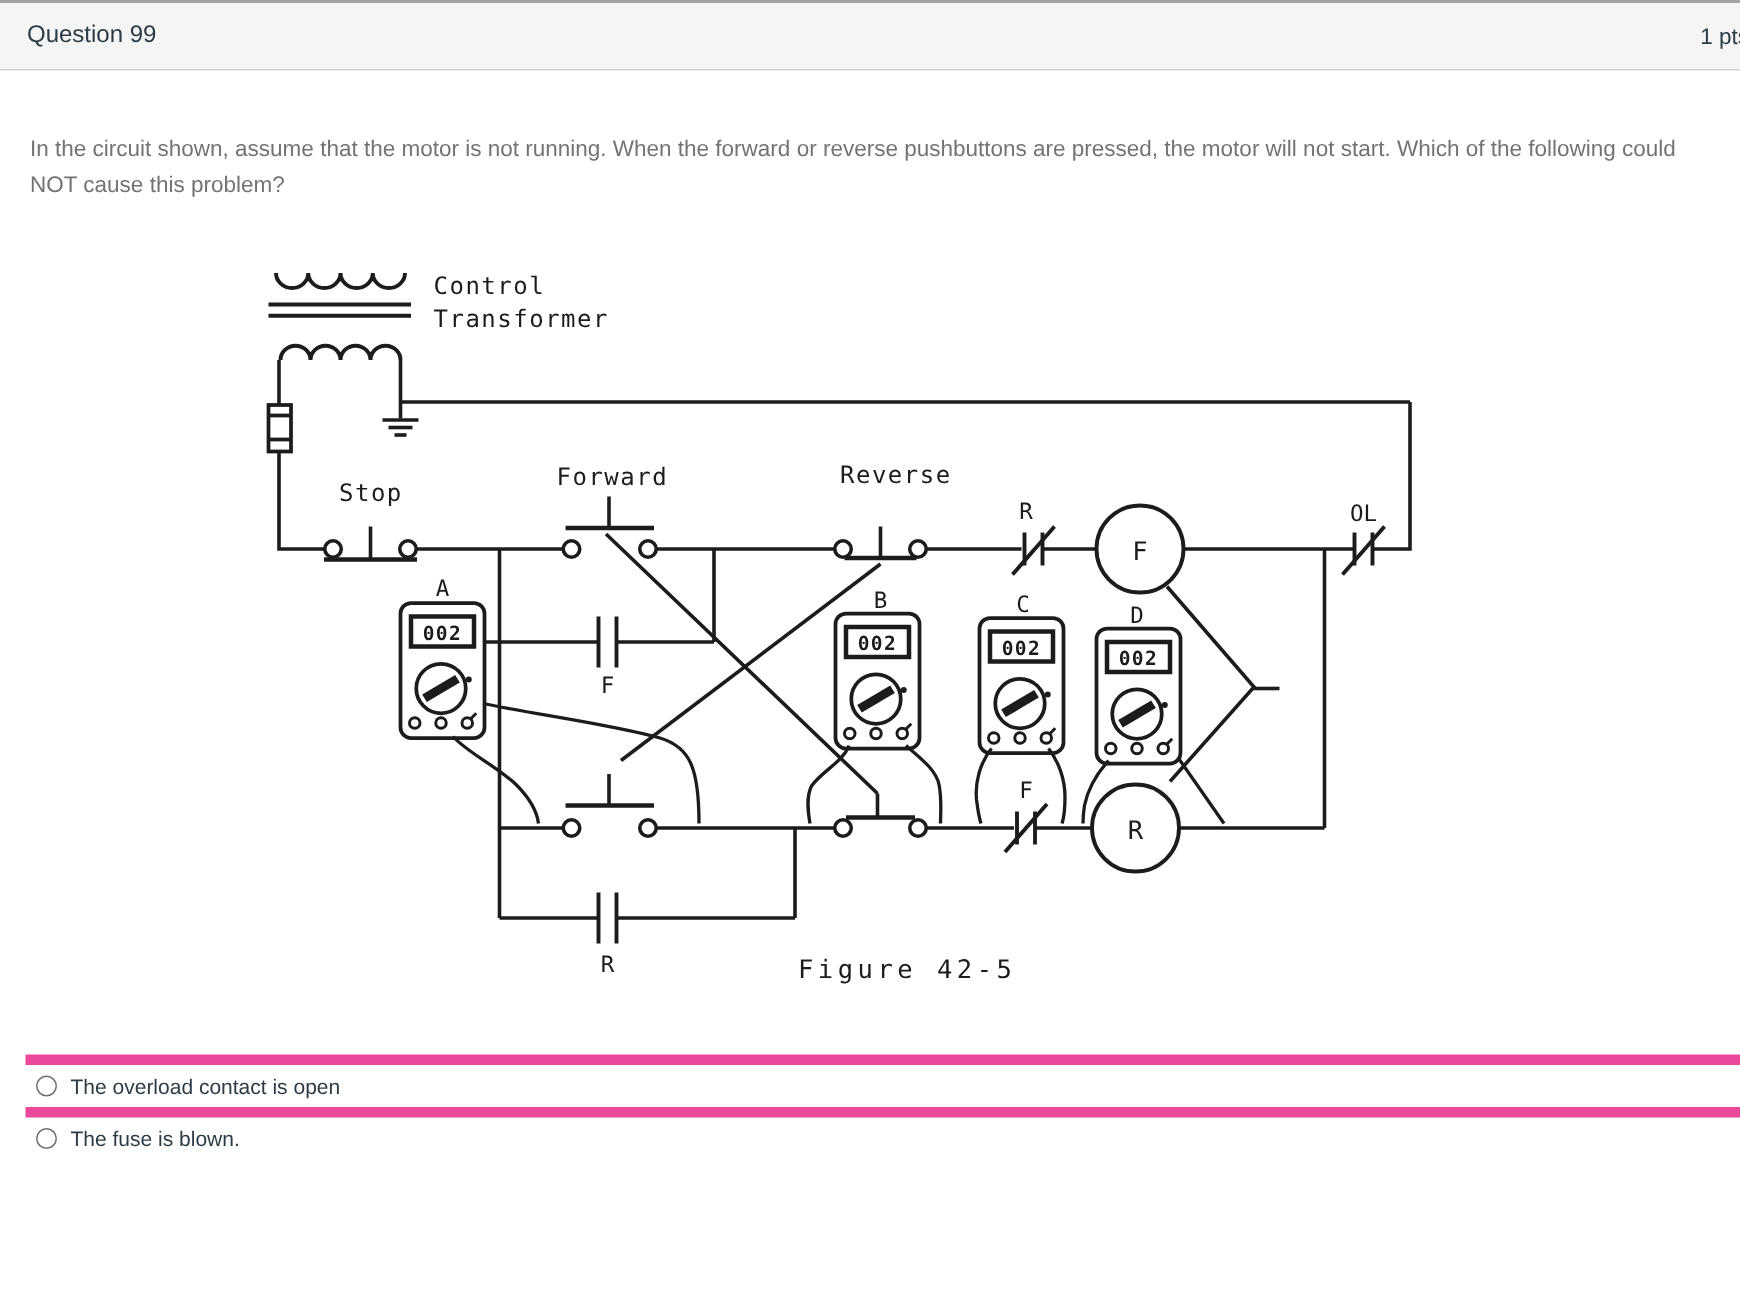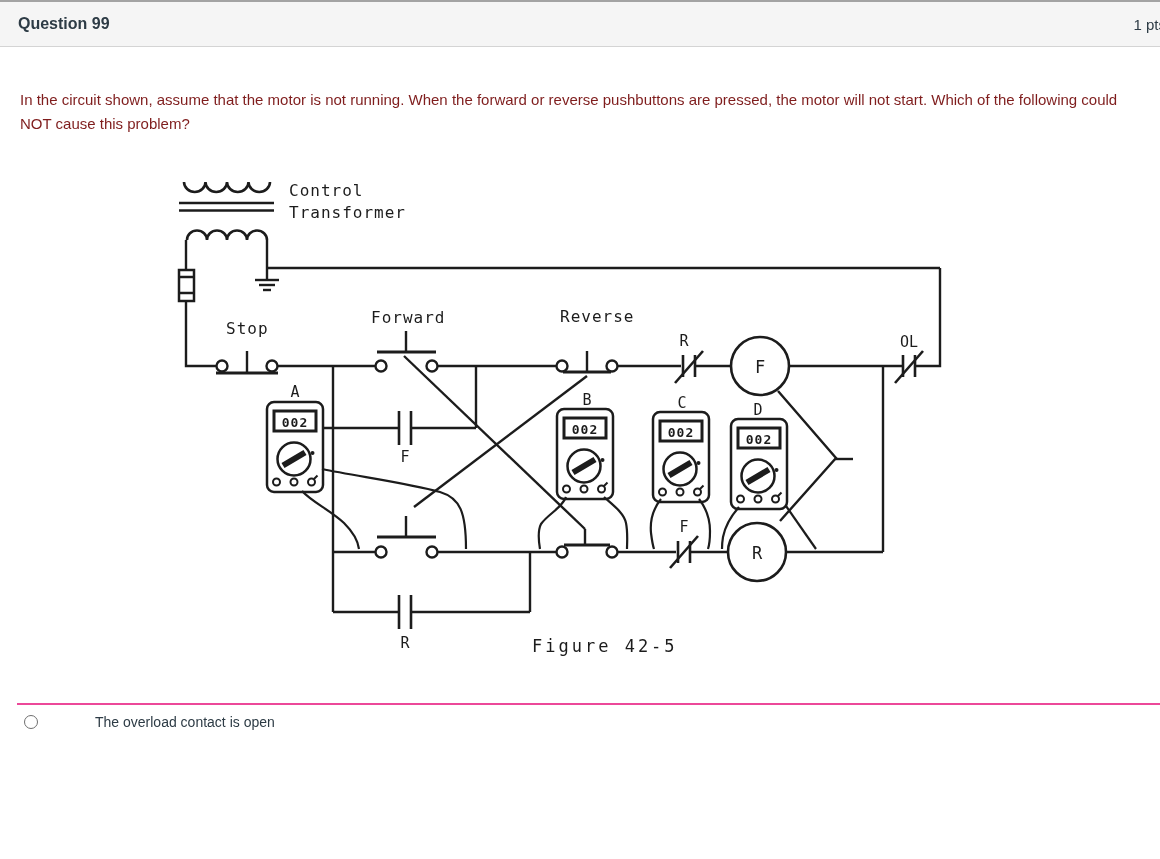--- a/index.html
+++ b/index.html
@@ -1,36 +1,36 @@
 <!DOCTYPE html>
 <html><head>
 <meta charset="utf-8">
 <style>
   * { margin:0; padding:0; box-sizing:border-box; }
   html,body { width:1160px; height:859px; background:#ffffff; font-family:"Liberation Sans", sans-serif; position:relative; overflow:hidden; }
 
   .q-header { position:absolute; top:0; left:0; width:1160px; height:47px;
     background:#f5f5f5; border-top:2px solid #a3a3a3; border-bottom:1px solid #d4d4d4;
     display:flex; align-items:center; justify-content:space-between; overflow:hidden; }
-  .q-title { font-size:16px; font-weight:bold; color:#2d3b45; padding-left:18px; }
+  .q-title { font-size:16px; font-weight:normal; color:#2d3b45; padding-left:18px; }
   .q-points { font-size:15px; color:#2d3b45; margin-right:-6px; white-space:nowrap; }
 
   .q-text { position:absolute; top:88px; left:20px; width:1132px;
-    font-size:15px; line-height:24px; color:#7f1d1d; }
+    font-size:15px; line-height:24px; color:#737373; }
 
   .figure-wrap { position:absolute; top:155px; left:20px; width:1140px; height:545px; background:#fff; }
   svg text { font-family:"DejaVu Sans Mono", monospace; fill:#1c1c1c; }
   .lbl  { font-size:16px; letter-spacing:1px; }
   .lbl-sm { font-size:15px; }
   .coil-lbl { font-size:17px; }
   .cap { font-size:17px; letter-spacing:3px; }
   .seg { font-size:13px; font-weight:bold; letter-spacing:1px; }
 
   .answers { position:absolute; top:703px; left:17px; width:1143px; }
-  .answer-row { height:35px; border-top:2px solid #ec4899; display:flex; align-items:center;gap:48px; }
+  .answer-row { height:35px; border-top:7px solid #ec4899; display:flex; align-items:center; }
   .radio { width:14px; height:14px; border:1px solid #6f6f6f; border-radius:50%;
     background:#fff; margin-left:7px; flex:0 0 auto; cursor:pointer; }
   .answer-label { margin-left:9px; font-size:14px; color:#2d3b45; cursor:pointer; }
 </style>
 </head>
 <body>
 
 <div class="q-header">
   <div class="q-title">Question 99</div>
   <div class="q-points">1 pts</div>
@@ -213,13 +213,17 @@
 
   <text class="cap" x="532" y="652">Figure 42-5</text>
 </svg>
 </div>
 
 <div class="answers">
   <div class="answer-row">
     <span class="radio"></span>
     <span class="answer-label">The overload contact is open</span>
   </div>
+  <div class="answer-row">
+    <span class="radio"></span>
+    <span class="answer-label">The fuse is blown.</span>
+  </div>
 </div>
 
 </body></html>

